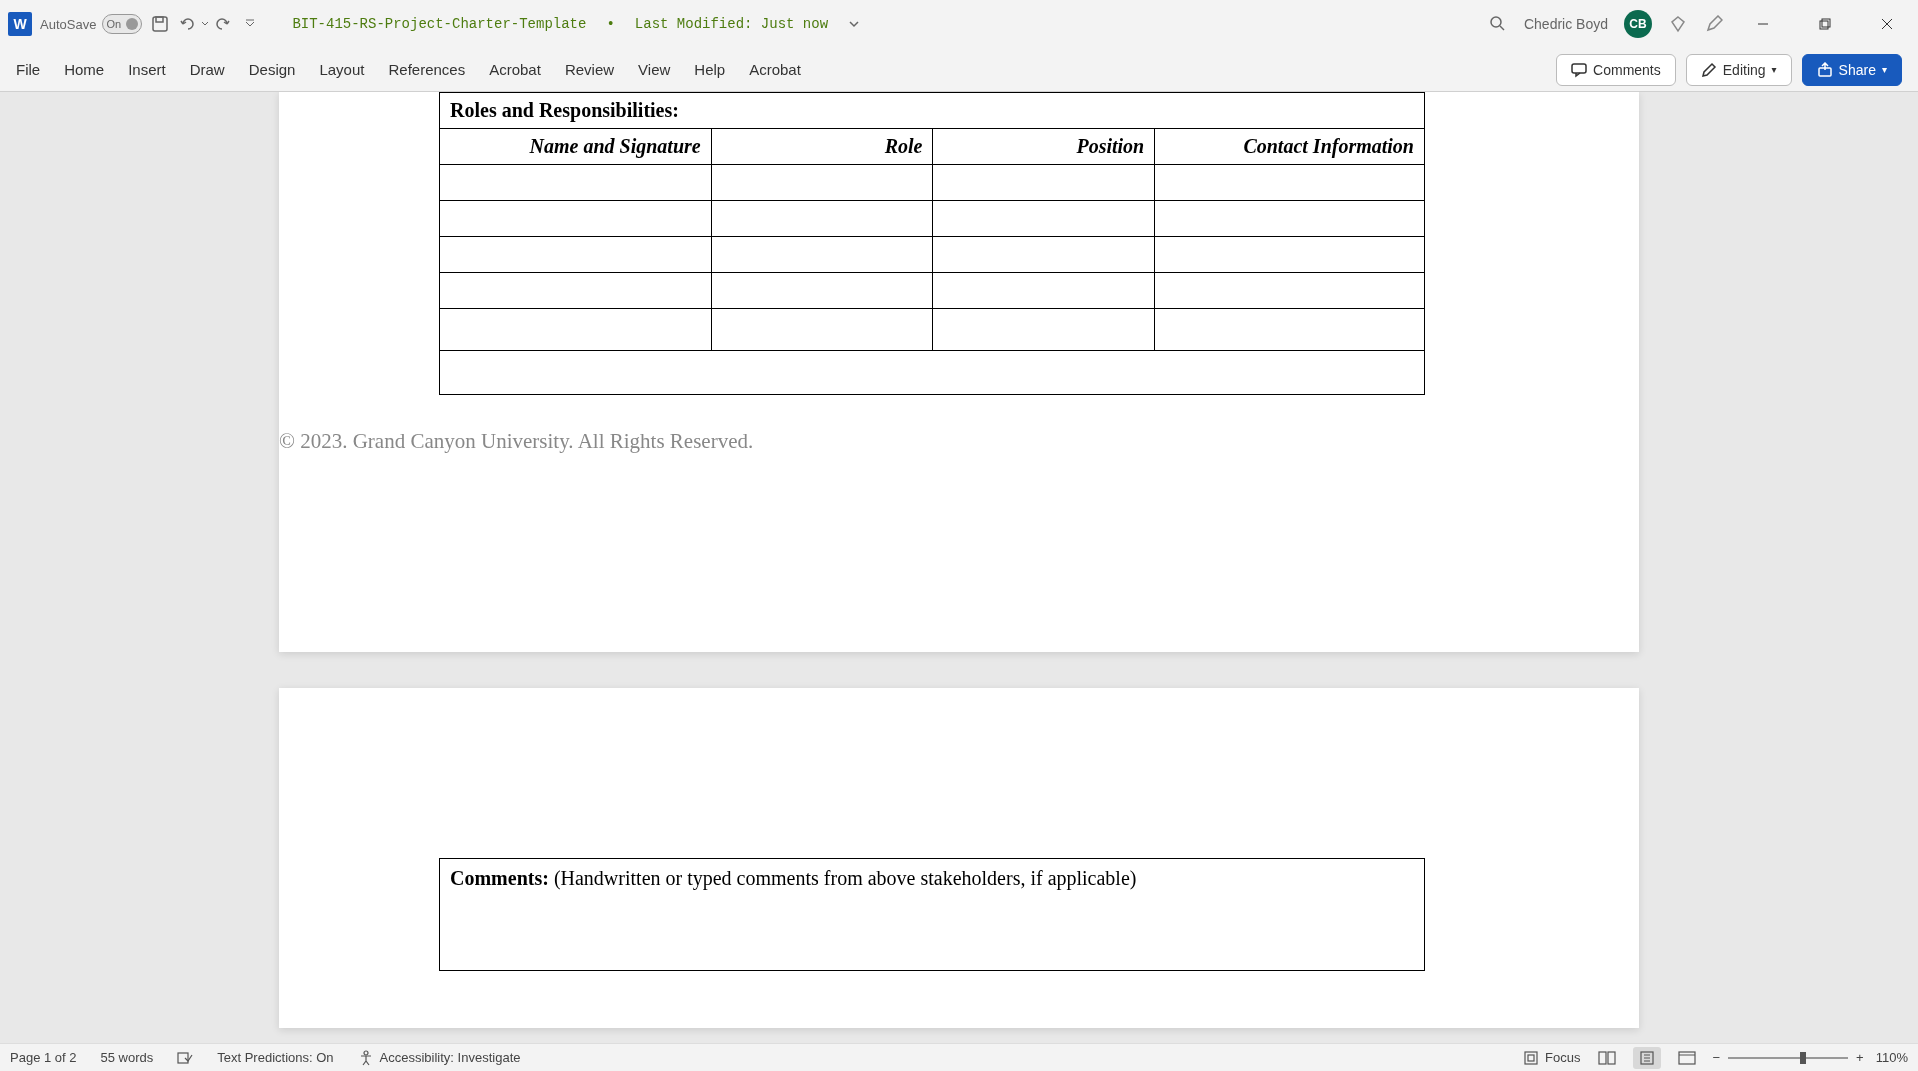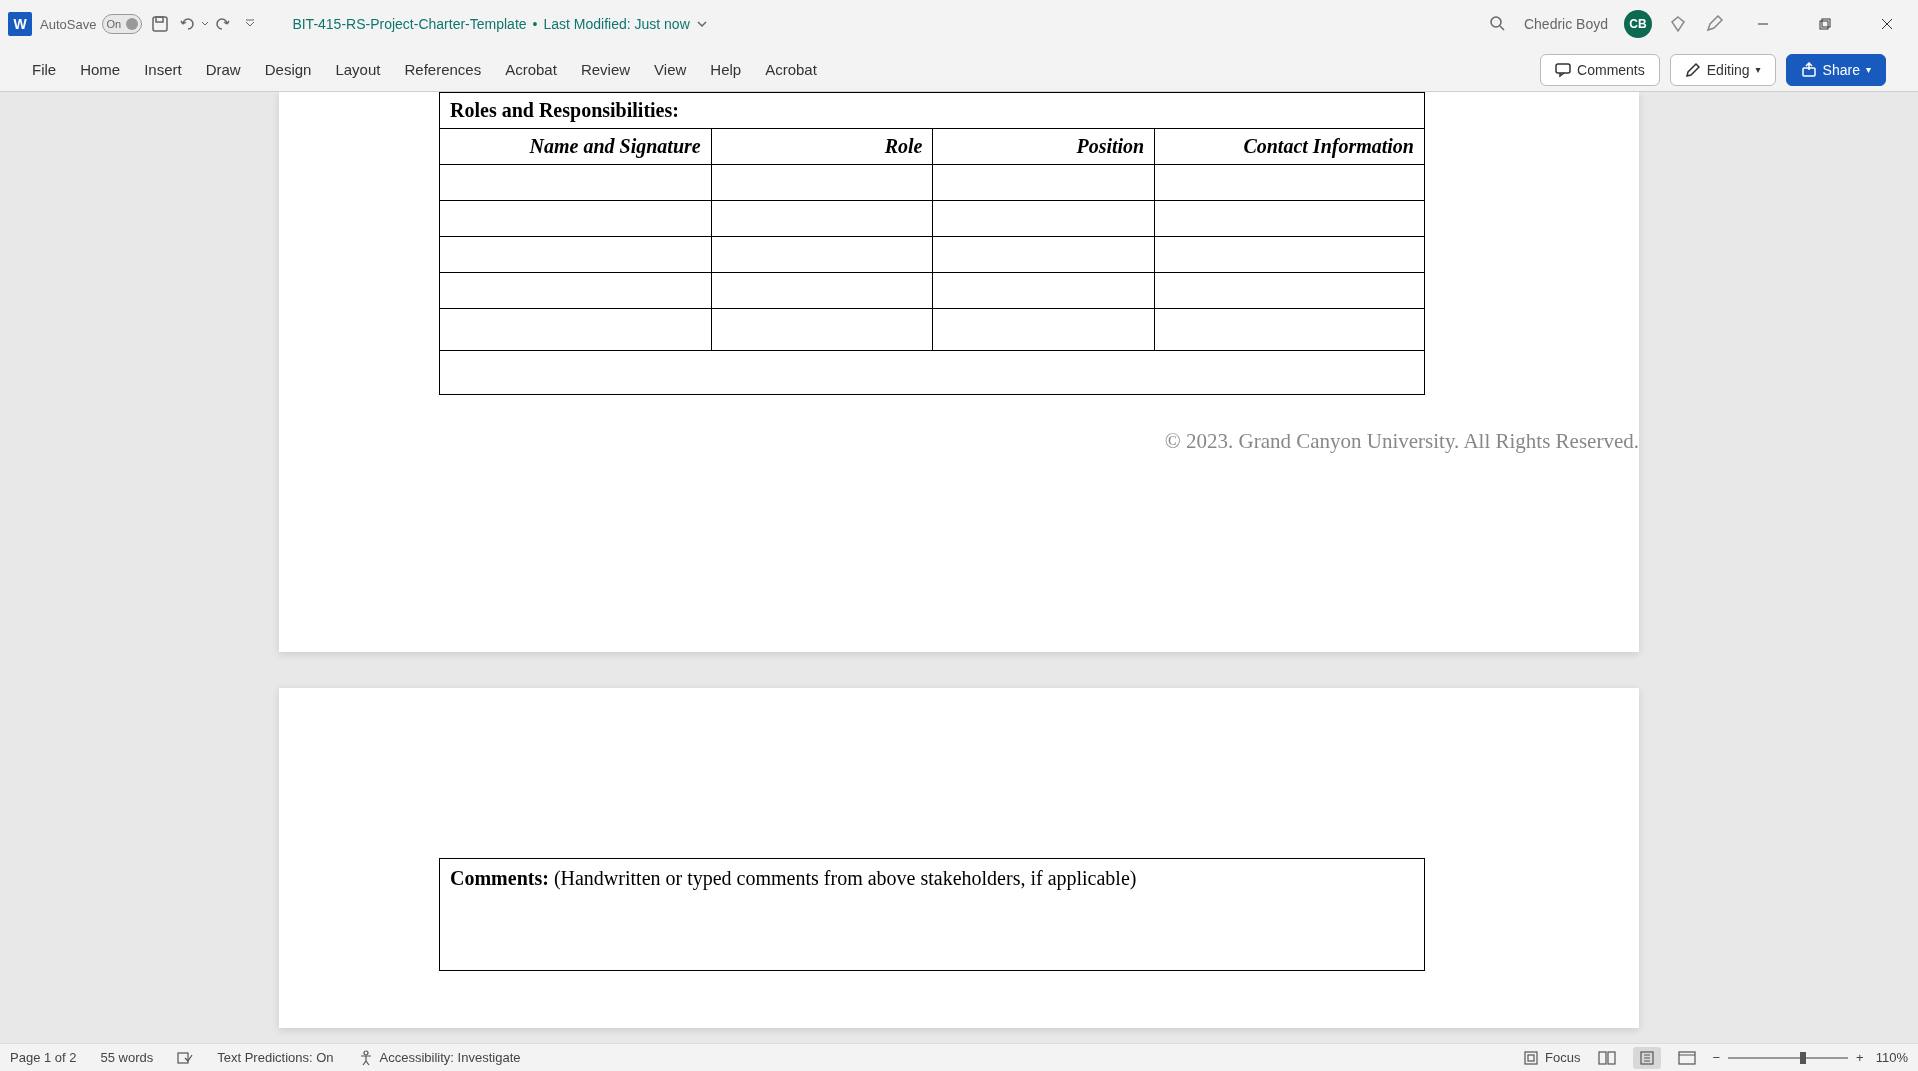--- a/index.html
+++ b/index.html
@@ -32,34 +32,34 @@
     .autosave-group { display: flex; align-items: center; gap: 6px; color: #666; font-size: 13px; }
     .toggle {
       width: 40px; height: 20px; border: 1px solid #999; border-radius: 20px;
       display: flex; align-items: center; padding: 0 3px;
       font-size: 11px; justify-content: space-between;
       background: #e8e8e8;
     }
     .toggle-handle { width: 12px; height: 12px; background: #999; border-radius: 50%; }
     .qat-icon { width: 20px; height: 20px; display: flex; align-items: center; justify-content: center; color: #666; }
     .undo-group { display: flex; align-items: center; gap: 2px; }
-    .doc-title-area { display: flex; align-items: center; gap: 6px; margin-left: 24px; color: #0f766e; font-size: 14px; }
+    .doc-title-area { display: flex; align-items: center; gap: 20px; margin-left: 24px; color: #4d7c0f; font-size: 14px; font-family: Liberation Mono, monospace; }
     .title-spacer { flex: 1; }
     .title-right { display: flex; align-items: center; gap: 16px; color: #666; }
     .user-badge {
       width: 28px; height: 28px; background: #0b6a4f; color: white;
       border-radius: 50%; display: flex; align-items: center; justify-content: center;
       font-size: 12px; font-weight: 600;
     }
     .win-btn { width: 46px; height: 32px; display: flex; align-items: center; justify-content: center; }
     
     
     .ribbon-tabs {
       height: 44px; background: #f3f3f3;
-      display: flex; align-items: center; padding: 0 32px;
+      display: flex; align-items: center; padding: 0 16px;
       gap: 24px;
       border-bottom: 1px solid #d0d0d0;
     }
     .ribbon-tab { font-size: 15px; color: #333; cursor: pointer; }
     .ribbon-right { margin-left: auto; display: flex; align-items: flex-start; gap: 10px; }
     .ribbon-btn {
       height: 32px; padding: 0 14px; border: 1px solid #bbb; border-radius: 6px;
       background: white; display: flex; align-items: center; gap: 6px;
       font-size: 14px; color: #333;
     }
@@ -117,21 +117,21 @@
     .merged-row { height: 44px; }
     .col-name { width: 272px; }
     .col-role { width: 222px; }
     .col-pos { width: 222px; }
     .col-contact { width: 270px; }
     
     .footer-text {
       font-family: "Times New Roman", serif;
       font-size: 21px;
       color: #888;
-      text-align: right;
+      text-align: left;
       margin-top: 34px;
     }
     
     .comments-table {
       margin-left: 160px;
       width: 986px;
       border-collapse: collapse;
       font-family: "Times New Roman", serif;
     }
     .comments-table td {

